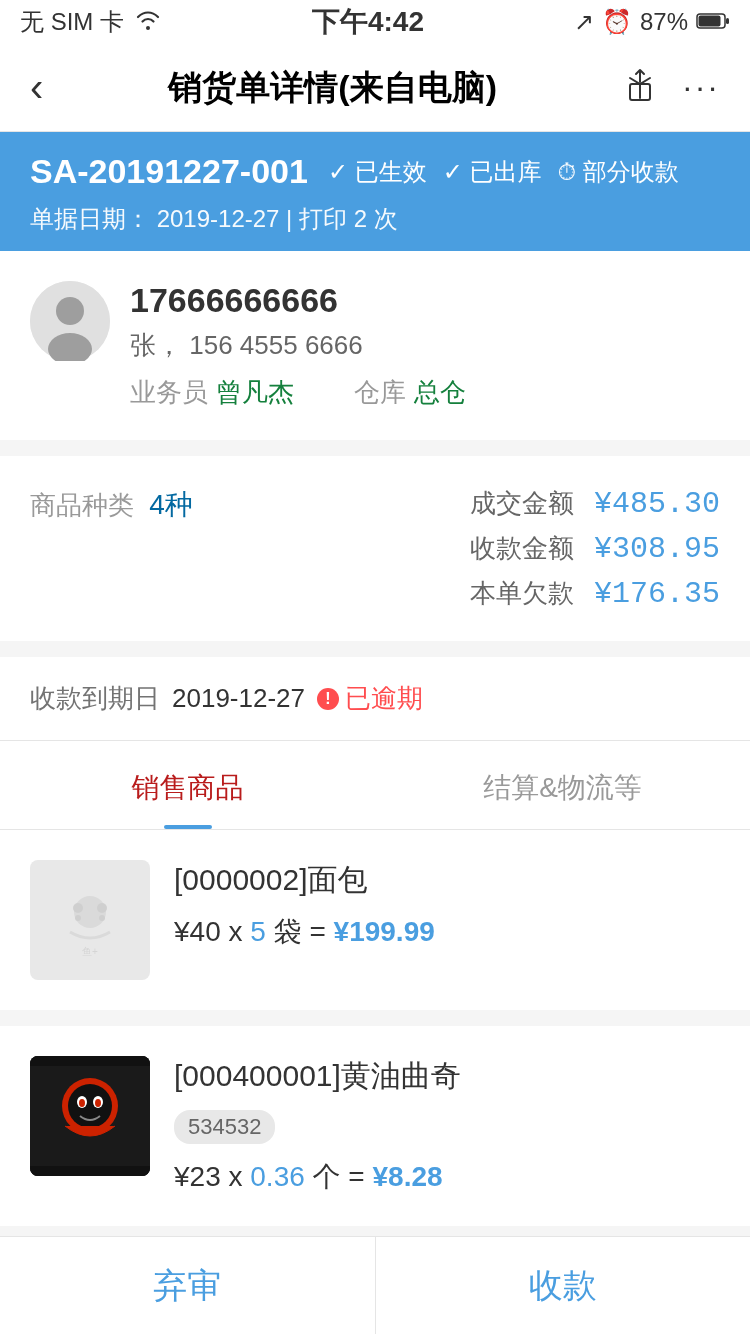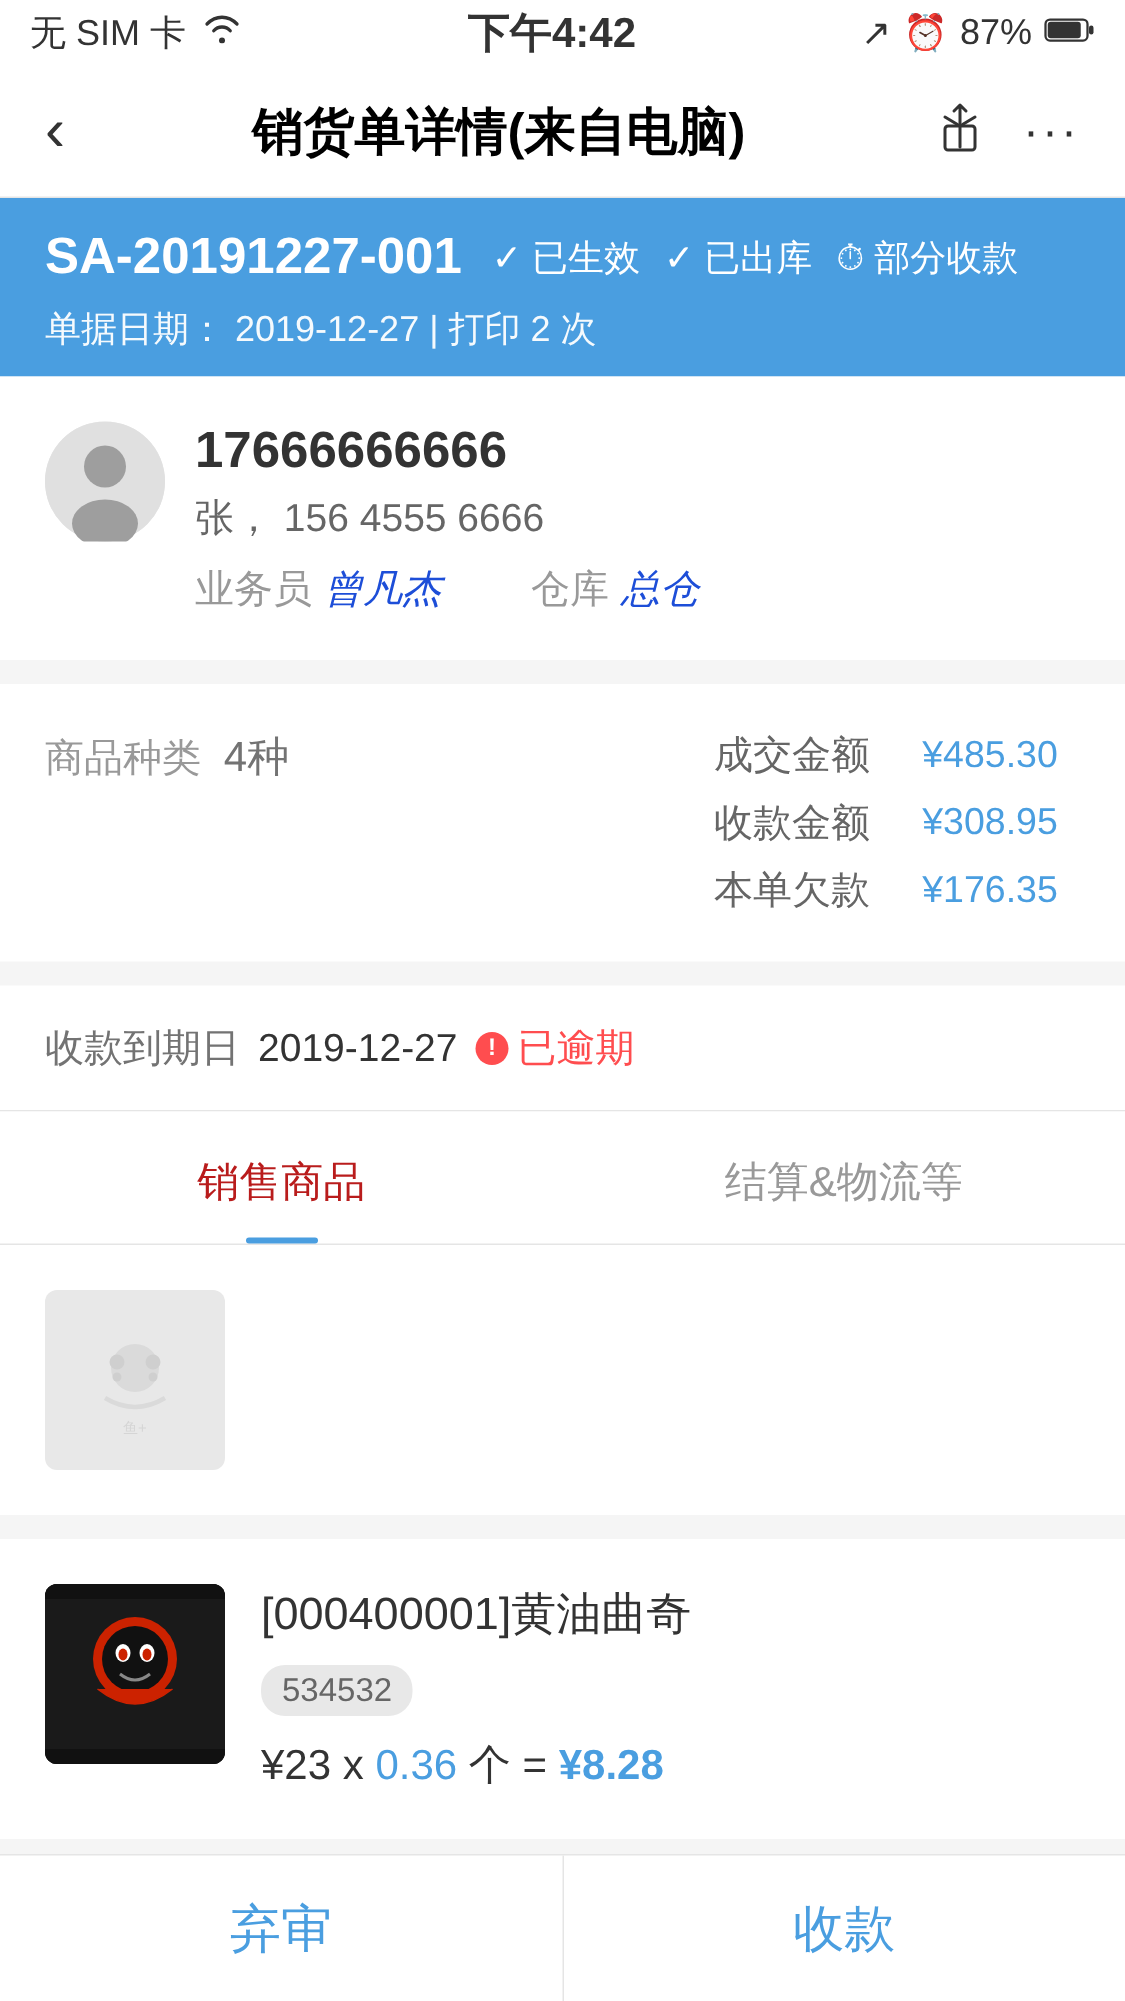--- a/index.html
+++ b/index.html
@@ -112,45 +112,45 @@
       margin-bottom: 12px;
     }
     .customer-meta {
       display: flex;
       gap: 60px;
       font-size: 26px;
       color: #666;
     }
     .meta-item { display: flex; gap: 8px; align-items: center; }
     .meta-label { color: #999; }
-    .meta-value { color: #1d4ed8; font-style: italic; }
+    .meta-value { color: #15803d; }
 
     
     .summary-section {
       background: #fff;
       margin-top: 16px;
       padding: 30px;
       display: flex;
       justify-content: space-between;
       align-items: flex-start;
     }
     .summary-left { font-size: 26px; color: #666; }
-    .summary-left-value { color: #737373; font-size: 28px; margin-left: 8px; }
+    .summary-left-value { color: #0369a1; font-size: 28px; margin-left: 8px; }
     .summary-right { text-align: right; }
     .summary-row {
       display: flex;
       justify-content: flex-end;
       align-items: center;
       gap: 20px;
       margin-bottom: 10px;
       font-size: 26px;
     }
     .summary-row:last-child { margin-bottom: 0; }
     .summary-row-label { color: #666; }
-    .summary-row-value { color: #4A9EE0; font-size: 25px; min-width: 120px; text-align: center; }
+    .summary-row-value { color: #4A9EE0; font-size: 30px; min-width: 120px; text-align: center; font-family: Liberation Mono, monospace; }
 
     
     .due-section {
       background: #fff;
       margin-top: 16px;
       padding: 24px 30px;
       display: flex;
       align-items: center;
       gap: 12px;
       font-size: 26px;
@@ -417,20 +417,31 @@
     <div class="product-thumb">
       <svg viewBox="0 0 80 80" fill="none">
         <circle cx="40" cy="32" r="16" fill="#bbb"></circle>
         <circle cx="28" cy="28" r="5" fill="#999"></circle>
         <circle cx="52" cy="28" r="5" fill="#999"></circle>
         <circle cx="28" cy="38" r="3" fill="#999"></circle>
         <circle cx="52" cy="38" r="3" fill="#999"></circle>
         <path d="M20 52 Q40 64 60 52" stroke="#bbb" stroke-width="3" fill="none"></path>
         <text x="32" y="75" font-size="10" fill="#aaa">鱼+</text>
       </svg>
+    </div>
+    <div class="product-info">
+      <div class="product-name">[0000002]面包</div>
+      <div class="product-price">
+        <span>¥40</span>
+        <span> x </span>
+        <span class="price-highlight">5</span>
+        <span>袋</span>
+        <span> = </span>
+        <span class="price-total">¥199.99</span>
+      </div>
     </div>
   </div>
 
   <div class="product-item">
     <div class="product-thumb-ninja">
       <svg width="120" height="120" viewBox="0 0 120 120">
         <rect width="120" height="120" fill="#1a1a1a"></rect>
         <circle cx="60" cy="50" r="28" fill="#cc2200"></circle>
         <circle cx="60" cy="50" r="22" fill="#111"></circle>
         <ellipse cx="52" cy="46" rx="5" ry="6" fill="white"></ellipse>

